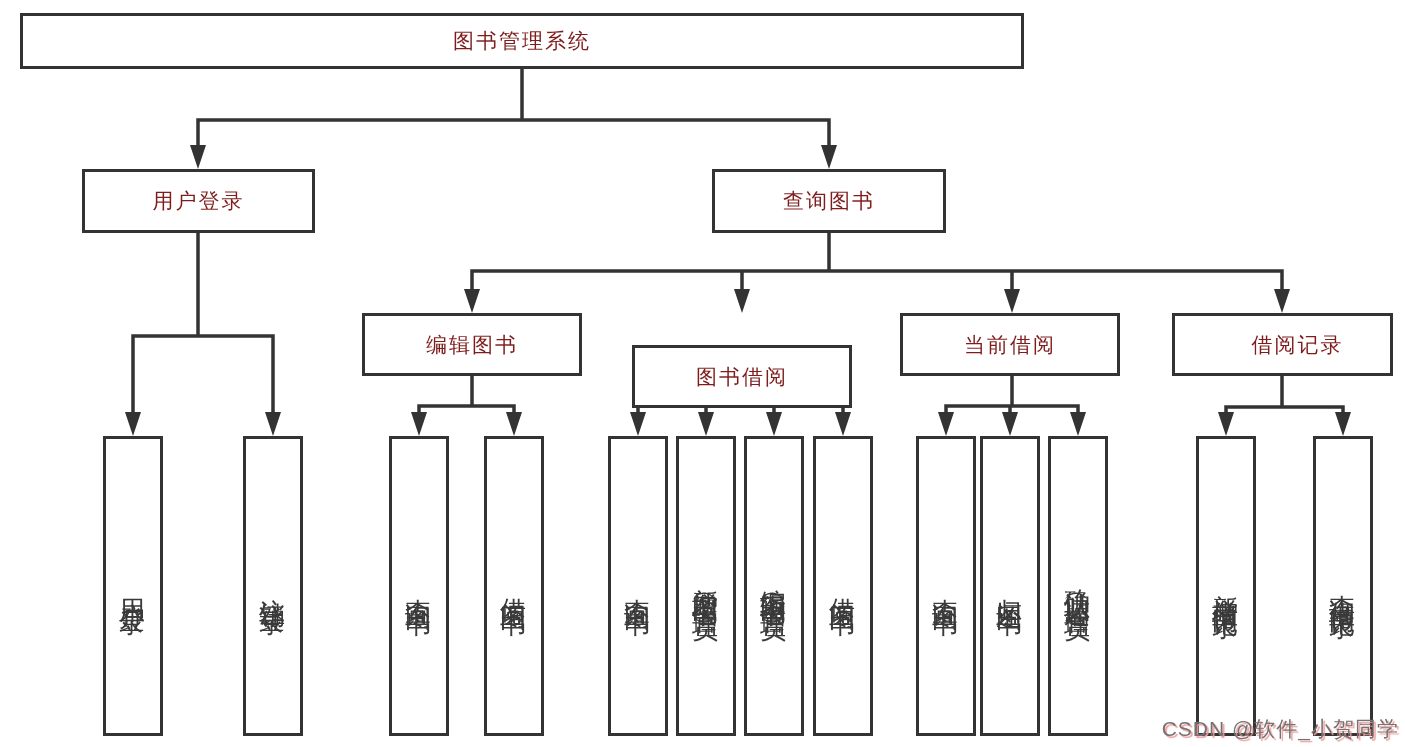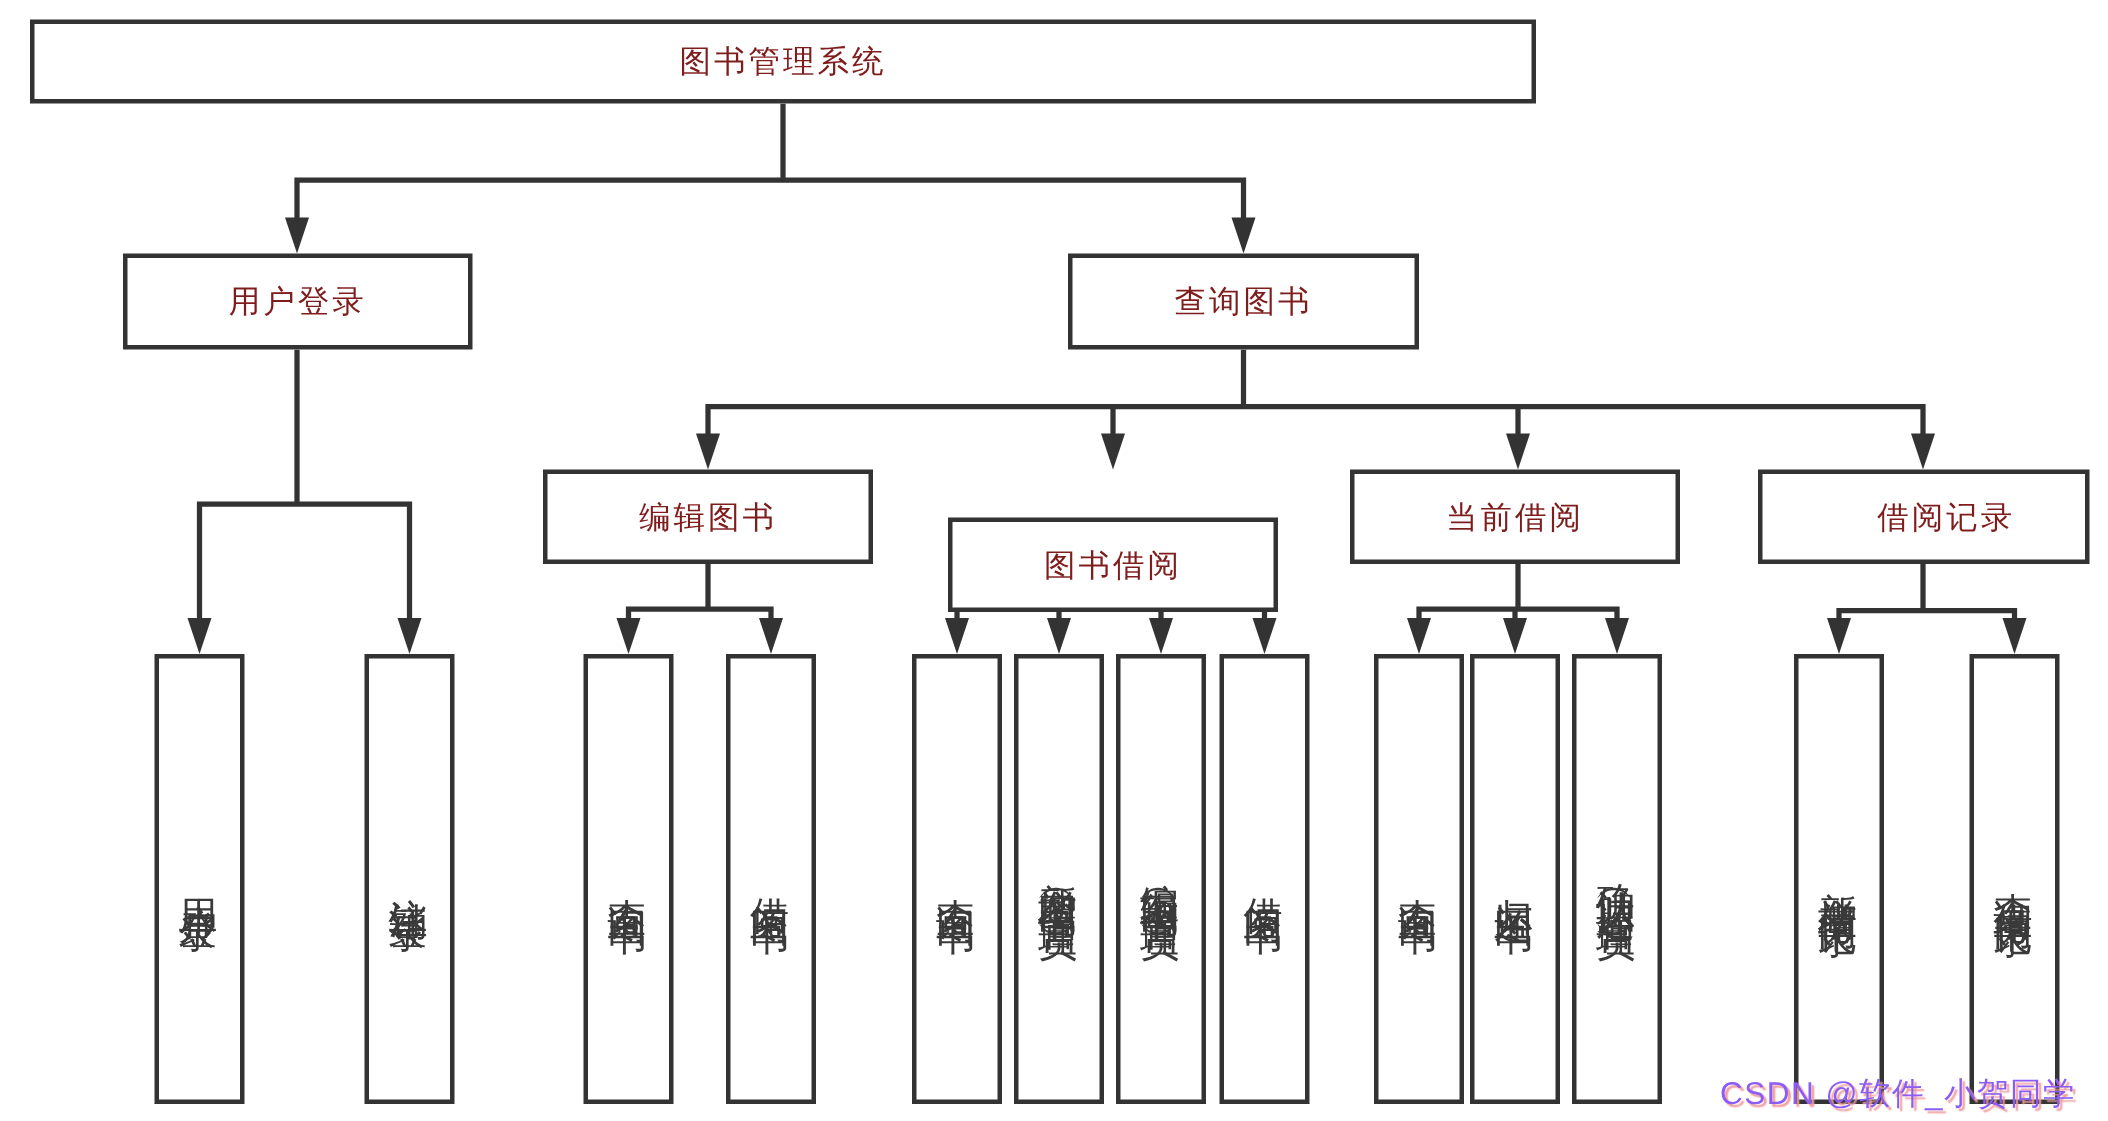--- a/index.html
+++ b/index.html
@@ -44,25 +44,25 @@
   .v-label {
     writing-mode: vertical-rl;
     text-orientation: mixed;
     font-size: 26px;
     letter-spacing: 4px;
     white-space: nowrap;
     color: #3a3a3a;
   }
   .watermark {
     position: absolute;
-    right: 21px;
+    right: 6px;
     bottom: 4px;
     font-size: 21px;
     letter-spacing: 1px;
-    color: #8b5cf6;
+    color: #737373;
     text-shadow: 2px 2px 1px #ef9c9c;
     z-index: 5;
     white-space: nowrap;
   }
 </style>
 </head>
 <body>
 
 <div class="stage">
 

